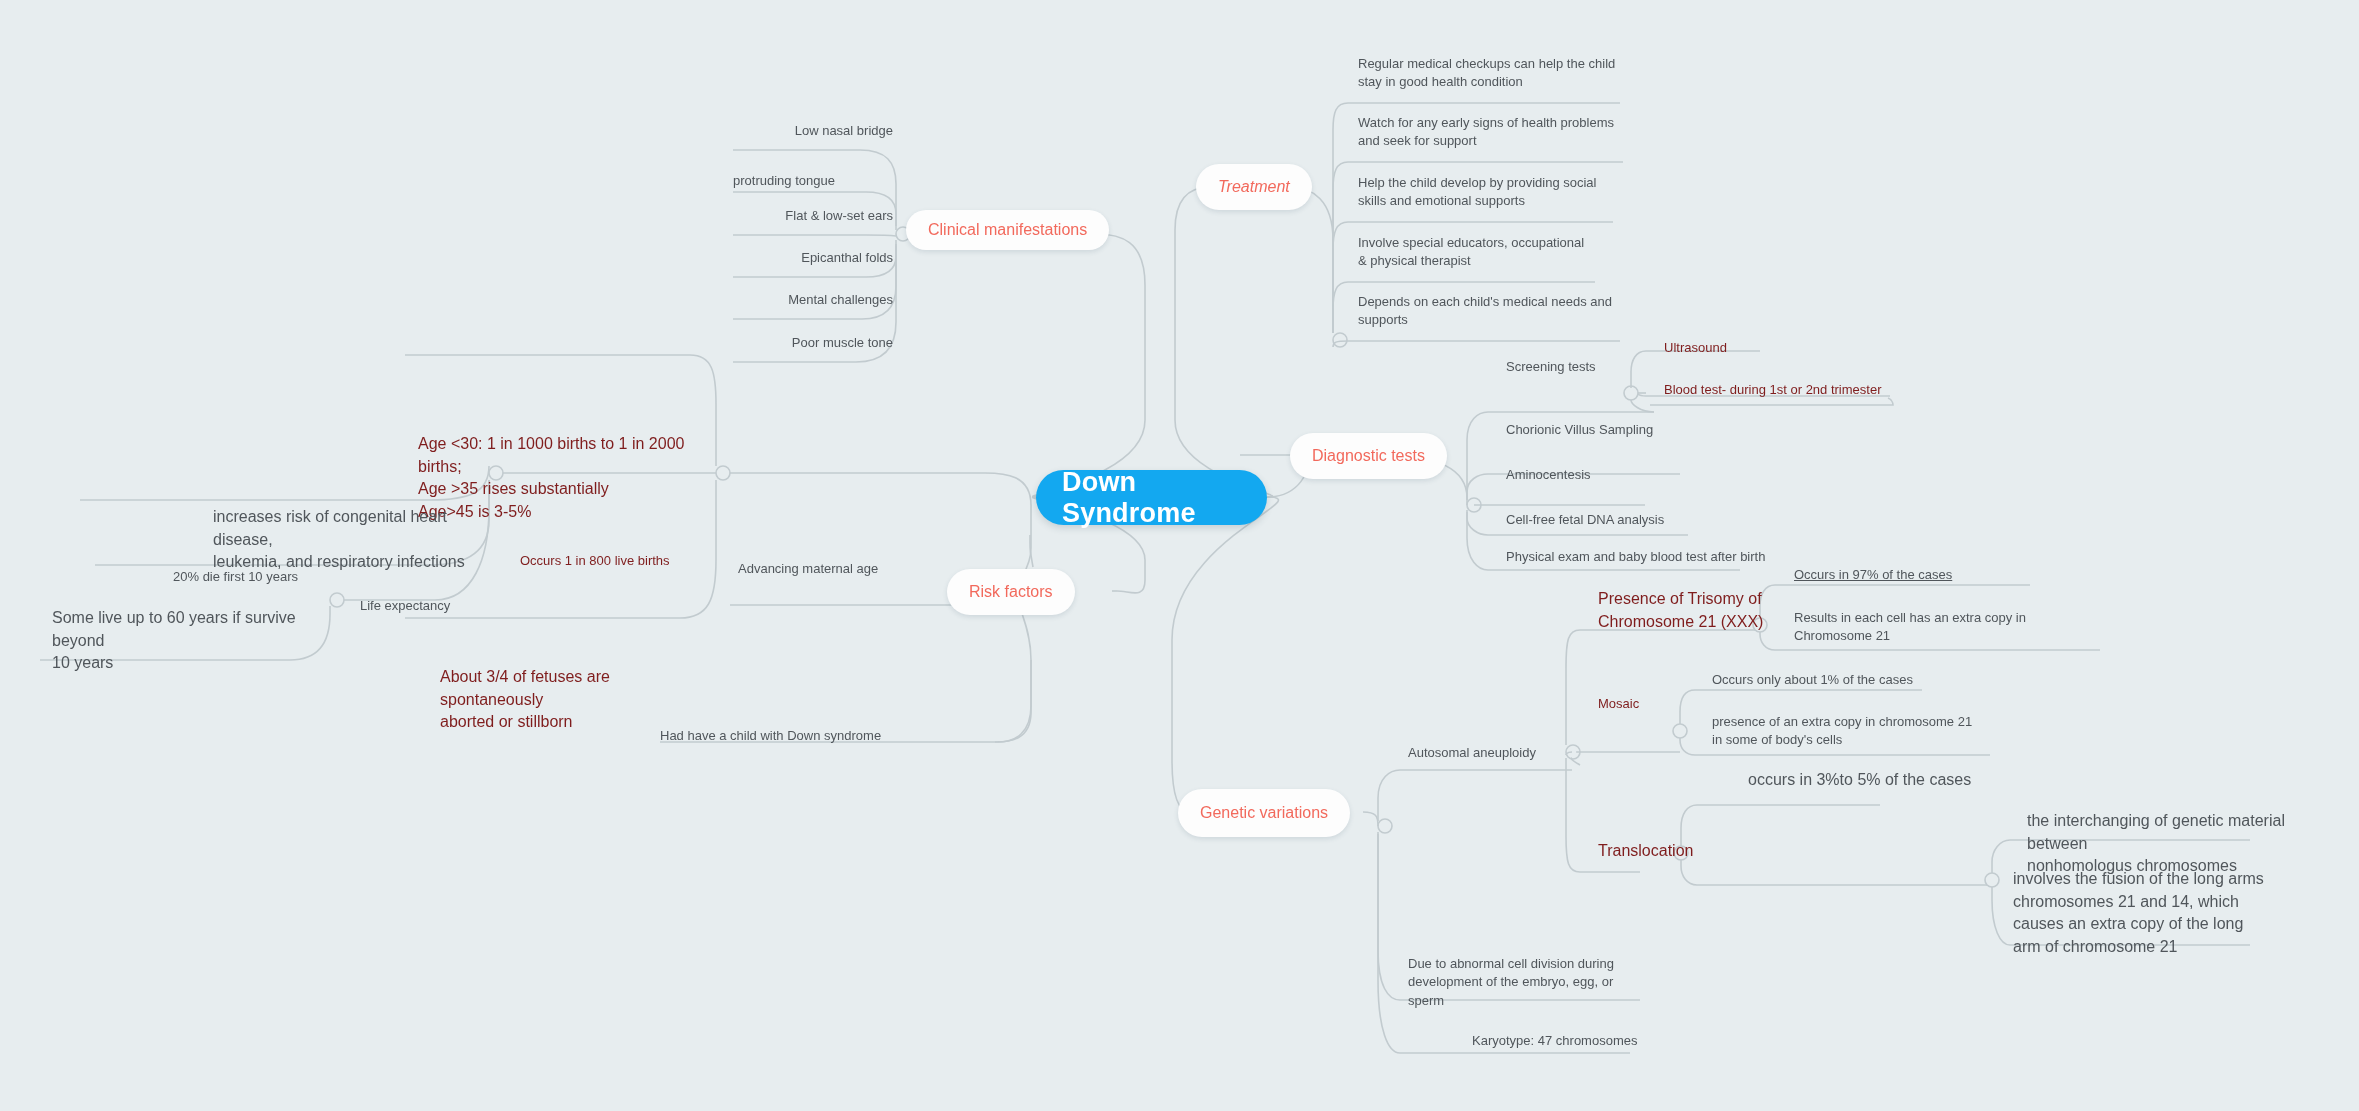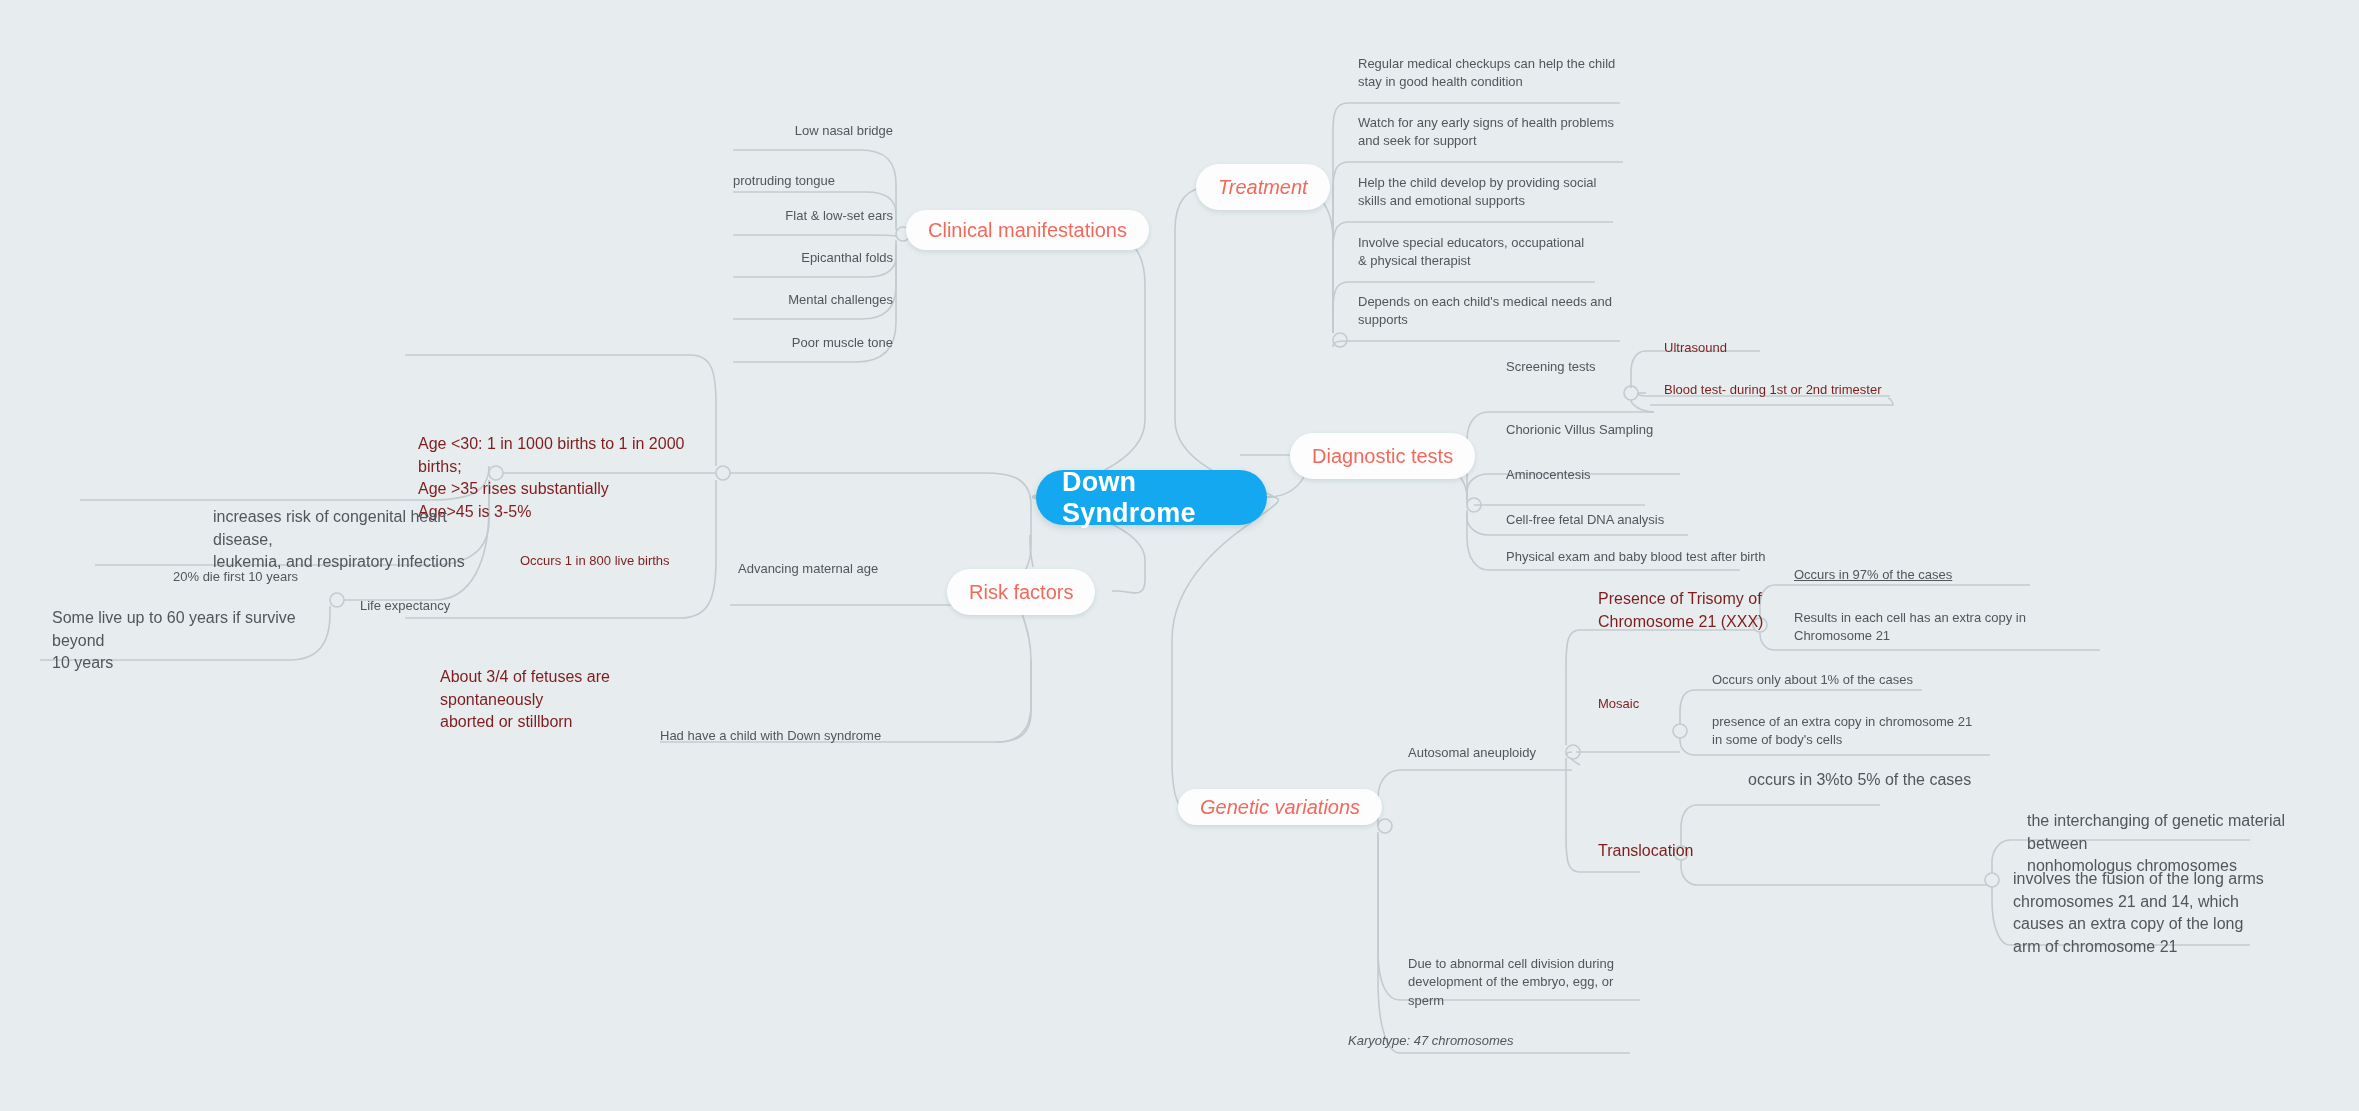--- a/index.html
+++ b/index.html
@@ -46,21 +46,21 @@
     align-items: center;
     justify-content: center;
     box-shadow: 0 3px 7px rgba(40,70,90,0.17);
     padding: 0 26px;
   }
   
   .pill {
     background: #fdfdfd;
     color: #f2695c;
     border-radius: 30px;
-    font-size: 20px;
+    font-size: 16px;
     display: flex;
     align-items: center;
     justify-content: center;
     box-shadow: 0 2px 5px rgba(40,70,90,0.13);
     padding: 0 22px;
     white-space: nowrap;
   }
   .pill.italic { font-style: italic; }
   
   .leaf {
@@ -246,27 +246,27 @@
   <div class="node leaf green small" style="left:440px; top:666px; width:260px;">About 3/4 of fetuses are spontaneously
 aborted or stillborn</div>
 
   <div class="node leaf small" style="left:213px; top:506px; width:280px;">increases risk of congenital heart disease,
 leukemia, and respiratory infections</div>
   <div class="node leaf" style="left:173px; top:568px; width:240px;">20% die first 10 years</div>
   <div class="node leaf" style="left:360px; top:597px; width:180px;">Life expectancy</div>
   <div class="node leaf small" style="left:52px; top:607px; width:280px;">Some live up to 60 years if survive beyond
 10 years</div>
 
-  <div class="node pill" style="left:1178px; top:789px; height:36px;font-style:italic;">Genetic variations</div>
+  <div class="node pill" style="left:1178px; top:789px; height:48px;">Genetic variations</div>
 
   <div class="node leaf" style="left:1408px; top:744px; width:260px;">Autosomal aneuploidy</div>
   <div class="node leaf" style="left:1408px; top:955px; width:260px;">Due to abnormal cell division during
 development of the embryo, egg, or
 sperm</div>
-  <div class="node leaf" style="left:1348px; top:1032px; width:260px;font-style:italic;">Karyotype: 47 chromosomes</div>
+  <div class="node leaf" style="left:1472px; top:1032px; width:260px;">Karyotype: 47 chromosomes</div>
 
   <div class="node leaf green small" style="left:1598px; top:588px; width:230px;">Presence of Trisomy of
 Chromosome 21 (XXX)</div>
   <div class="node leaf green" style="left:1598px; top:695px; width:160px;">Mosaic</div>
   <div class="node leaf green small" style="left:1598px; top:840px; width:170px;">Translocation</div>
 
   <div class="node leaf" style="left:1794px; top:566px; width:300px;text-decoration:underline;">Occurs in 97% of the cases</div>
   <div class="node leaf" style="left:1794px; top:609px; width:300px;">Results in each cell has an extra copy in
 Chromosome 21</div>
 

